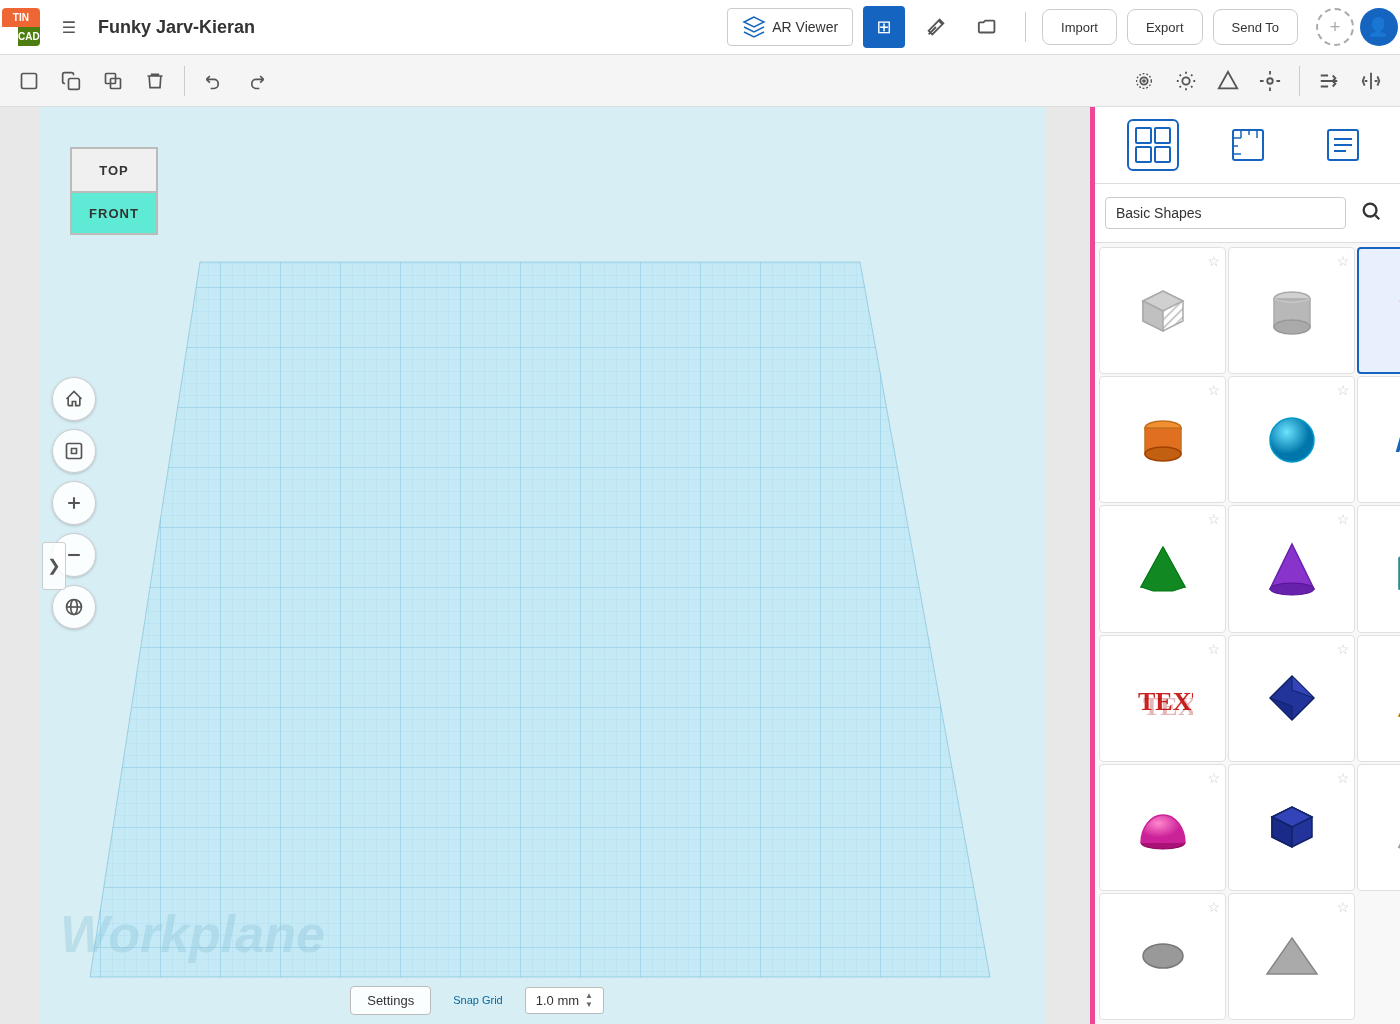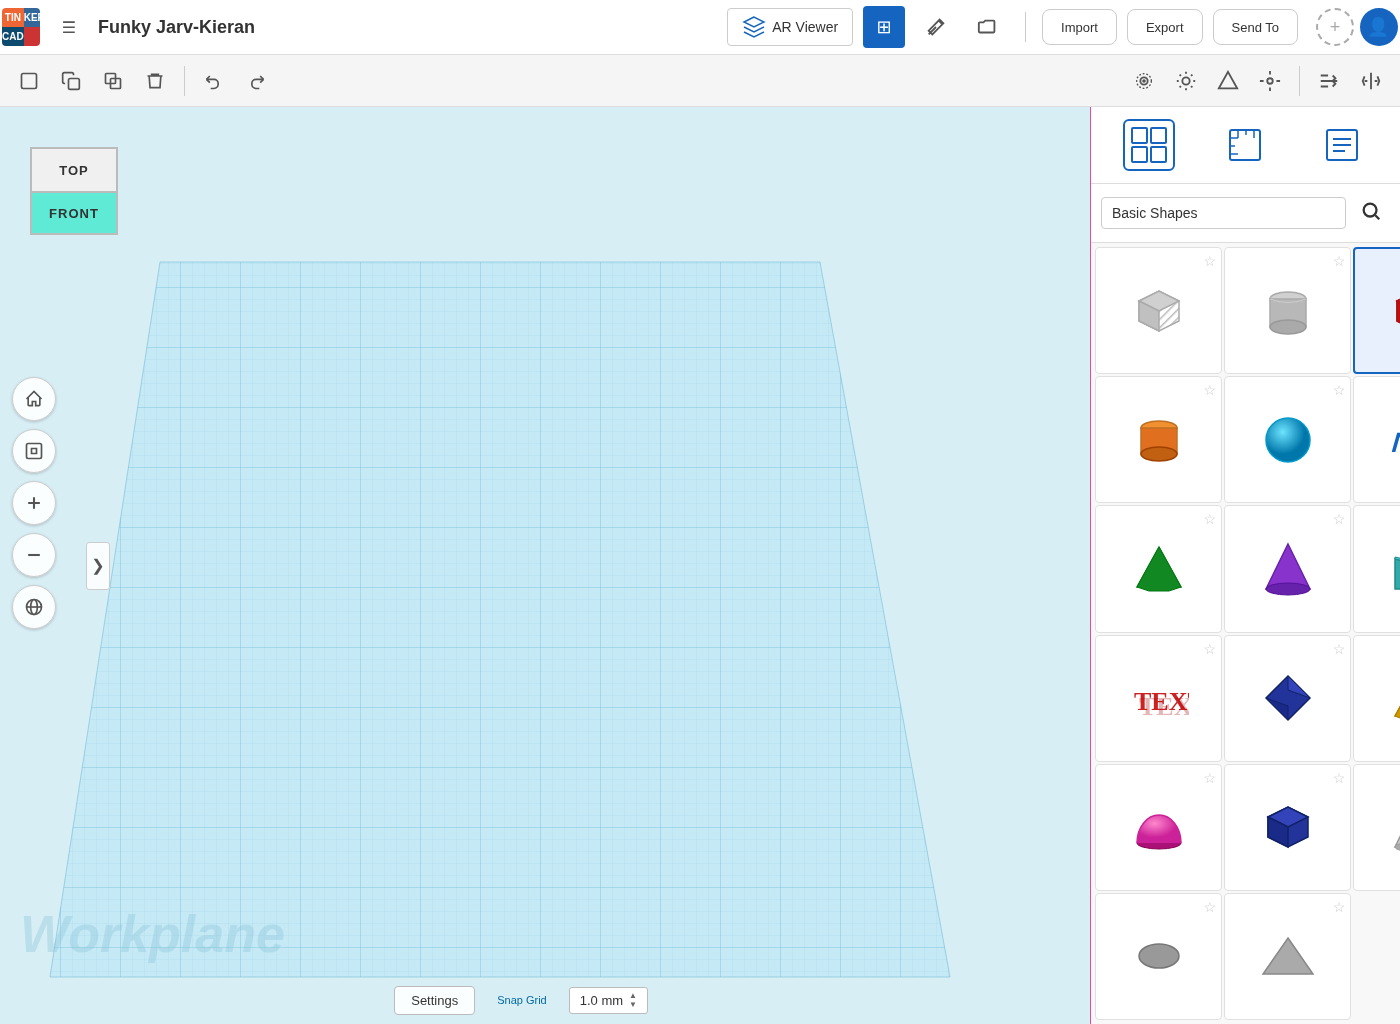--- a/index.html
+++ b/index.html
@@ -16,21 +16,21 @@
       gap: 10px;
     }
     #logo {
       width: 38px; height: 38px;
       display: grid; grid-template-columns: 1fr 1fr; grid-template-rows: 1fr 1fr;
       border-radius: 4px; overflow: hidden; flex-shrink: 0;
     }
     .logo-cell { display: flex; align-items: center; justify-content: center; font-size: 10px; font-weight: bold; color: #fff; }
     .logo-t { background: #e63; }
     .logo-i { background: #369; }
-    .logo-n { background: #0c4a6e; }
+    .logo-n { background: #4d7c0f; margin-left: 16px; }
     .logo-k { background: #c33; }
     #project-title { font-size: 18px; font-weight: bold; color: #333; flex: 1; }
 
     .top-spacer { flex: 1; }
 
     #ar-viewer-btn {
       display: flex; align-items: center; gap: 6px;
       border: 1px solid #ccc; border-radius: 4px; padding: 6px 14px;
       cursor: pointer; font-size: 14px; color: #333; background: #fff;
     }
@@ -85,20 +85,21 @@
       width: 44px; height: 44px; border-radius: 50%;
       background: rgba(255,255,255,0.9); border: 1px solid #ccc;
       display: flex; align-items: center; justify-content: center;
       font-size: 18px; color: #555; cursor: pointer; box-shadow: 0 1px 3px rgba(0,0,0,0.2);
     }
 
     
     #viewport {
       flex: 1; position: relative; overflow: hidden;
       background: #d8eef5;
+      margin-left: 40px;
     }
 
     
     #view-cube {
       position: absolute; top: 40px; left: 30px;
       width: 90px; height: 90px;
     }
     .cube-face-top {
       width: 88px; height: 44px;
       background: #f0f0f0; border: 2px solid #bbb;
@@ -143,22 +144,22 @@
     .snap-grid-value {
       background: #fff; border: 1px solid #bbb; border-radius: 3px;
       padding: 4px 10px; font-size: 13px; color: #333;
       display: flex; align-items: center; gap: 6px; cursor: pointer;
     }
     .snap-spinner { display: flex; flex-direction: column; gap: 1px; }
     .snap-arrow { font-size: 8px; color: #666; line-height: 1; cursor: pointer; }
 
     
     #right-panel {
-      width: 310px; background: #f8f8f8; border-left: 1px solid #ec4899;
-      display: flex; flex-direction: column;
+      width: 310px; background: #f8f8f8; border-left: 5px solid #ec4899;
+      display: flex; flex-direction: column; margin-left: 44px;
     }
     #panel-tabs {
       display: flex; align-items: center; justify-content: space-around;
       padding: 12px 10px; background: #fff; border-bottom: 1px solid #ddd;
     }
     .panel-tab-icon {
       width: 52px; height: 52px; border-radius: 6px;
       display: flex; align-items: center; justify-content: center;
       cursor: pointer; font-size: 22px; color: #1565c0;
       background: transparent;

